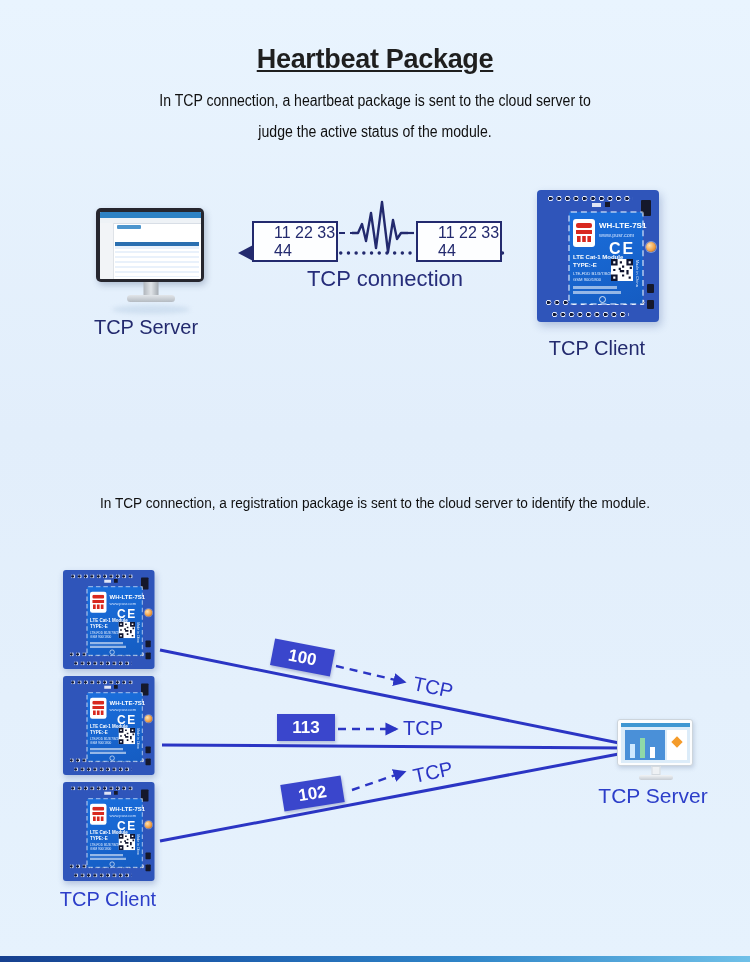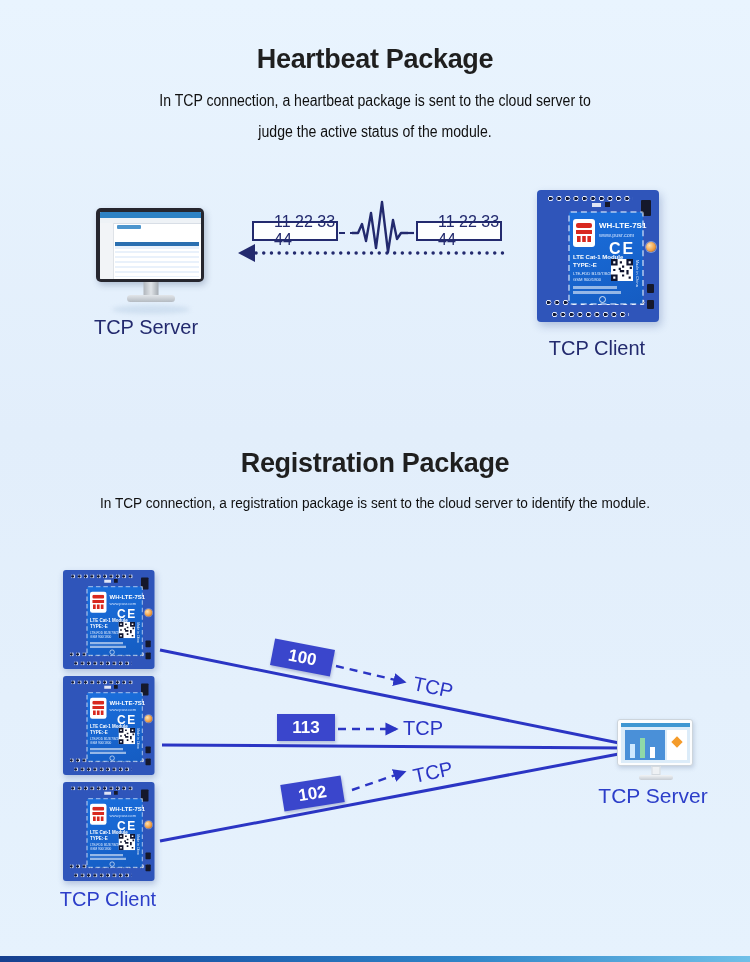--- a/index.html
+++ b/index.html
@@ -13,21 +13,21 @@
         transform:scaleX(0.88);transform-origin:center;white-space:nowrap;}
   .navy-label{position:absolute;text-align:center;font-size:20px;color:var(--navy,#1d276e);}
   .bright-label{position:absolute;text-align:center;font-size:20px;color:var(--bright-blue,#2c3ec9);}
   
   .overlay{position:absolute;inset:0;width:750px;height:962px;pointer-events:none;z-index:1;}
   .hb-stroke{stroke:var(--navy,#232a6e);fill:none;}
   .hb-fill{fill:var(--navy,#232a6e);}
   .reg-stroke{stroke:var(--line-blue,#2b35c4);fill:none;}
   .reg-fill{fill:var(--line-blue,#2b35c4);}
   
-  .packet-box{position:absolute;top:221px;width:86px;height:20px;background:#fdfeff;
+  .packet-box{position:absolute;top:221px;width:86px;height:41px;background:#fdfeff;
               border:2px solid var(--navy,#232a6e);box-sizing:border-box;display:flex;
               align-items:center;justify-content:center;font-size:16px;color:var(--navy,#232a6e);z-index:2;padding-left:20px;}
   .tcp-connection{position:absolute;left:275px;top:266px;width:220px;text-align:center;
                   font-size:22px;color:#262d7a;z-index:2;}
   
   .badge{position:absolute;width:61px;height:27px;background:var(--badge-blue,#3a46cc);
          color:#ffffff;font-size:17px;font-weight:bold;display:flex;align-items:center;
          justify-content:center;z-index:3;box-shadow:1px 2px 3px rgba(30,40,120,.25);}
   .tcp-word{position:absolute;font-size:20px;color:var(--line-blue,#2e38c8);z-index:3;}
   
@@ -132,21 +132,21 @@
 
     <path class="reg-stroke" stroke-width="3" d="M160,650 L624,744"></path>
     <path class="reg-stroke" stroke-width="3" d="M162,745 L624,748"></path>
     <path class="reg-stroke" stroke-width="3" d="M160,841 L624,753"></path>
 
     <path class="reg-stroke" stroke-width="2.4" stroke-dasharray="8 6" marker-end="url(#arrBlue)" d="M336,666 L404,682"></path>
     <path class="reg-stroke" stroke-width="2.4" stroke-dasharray="8 6" marker-end="url(#arrBlue)" d="M338,729 L396,729"></path>
     <path class="reg-stroke" stroke-width="2.4" stroke-dasharray="8 6" marker-end="url(#arrBlue)" d="M352,790 L404,772"></path>
   </svg>
 
-  <div class="big-title" style="top:44px;">Heartbeat Package</div>
+  <div class="big-title" style="top:44px;text-decoration:underline;">Heartbeat Package</div>
   <div class="desc" style="top:92px;">In TCP connection, a heartbeat package is sent to the cloud server to</div>
   <div class="desc" style="top:123px;">judge the active status of the module.</div>
 
   <div class="monitor1">
     <div class="m1-bezel">
       <div class="m1-screen">
         <div class="m1-titlebar"></div>
         <div class="m1-toolbar"></div>
         <div class="m1-side"></div>
         <div class="m1-btns"></div>
@@ -155,20 +155,21 @@
       </div>
     </div>
     <div class="m1-neck"></div>
     <div class="m1-base"></div>
     <div class="m1-shadow"></div>
   </div>
   <div class="navy-label" style="left:46px;top:316px;width:200px;">TCP Server</div>
 
   <div class="packet-box" style="left:252px;">11 22 33 44</div>
   <div class="packet-box" style="left:416px;">11 22 33 44</div>
+  <div class="tcp-connection">TCP connection</div>
 
   <div class="module-slot" style="left:537px;top:190px;">
   <div class="pcb">
     <div class="pcb-board"></div>
     <div class="pin-strip p-top"></div>
     <div class="pin-strip p-b1"></div>
     <div class="pin-strip p-b2"></div>
     <div class="chip c1"></div>
     <div class="chip c2"></div>
     <div class="chip c3"></div>
@@ -199,21 +200,20 @@
         <path fill="#10142e" d="M0,0h3v3h-3z M7,0h3v3h-3z M0,7h3v3h-3z M4,1h1v1h-1z M5,3h1v1h-1z M4,5h2v1h-2z M7,5h1v2h-1z M5,7h1v1h-1z M8,8h1v1h-1z M3.5,4h1v1h-1z M8.5,3.5h1v1h-1z M1,4.5h1v1h-1z"></path>
         <path fill="#ffffff" d="M1,1h1v1h-1z M8,1h1v1h-1z M1,8h1v1h-1z"></path>
       </svg>
       <div class="made-in">Made in China</div>
       <div class="emblem"></div>
     </div>
   </div>
 </div>
   <div class="navy-label" style="left:517px;top:337px;width:160px;">TCP Client</div>
 
-  <div class="big-title" style="top:448px;">Registration Package</div>
   <div class="desc" style="top:494px;font-size:15.5px;">In TCP connection, a registration package is sent to the cloud server to identify the module.</div>
 
   <div class="module-slot" style="left:63px;top:570px;transform:scale(0.75);transform-origin:top left;">
   <div class="pcb">
     <div class="pcb-board"></div>
     <div class="pin-strip p-top"></div>
     <div class="pin-strip p-b1"></div>
     <div class="pin-strip p-b2"></div>
     <div class="chip c1"></div>
     <div class="chip c2"></div>

